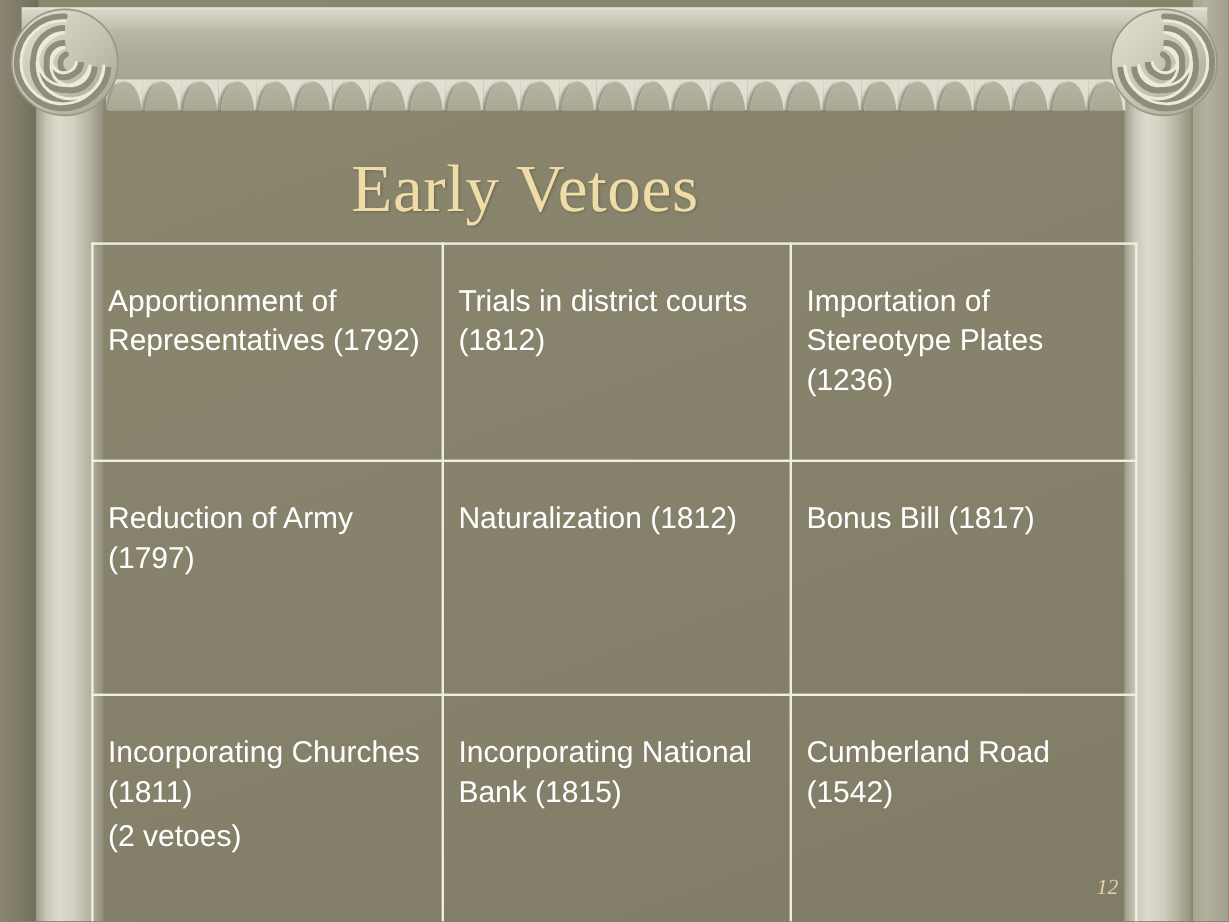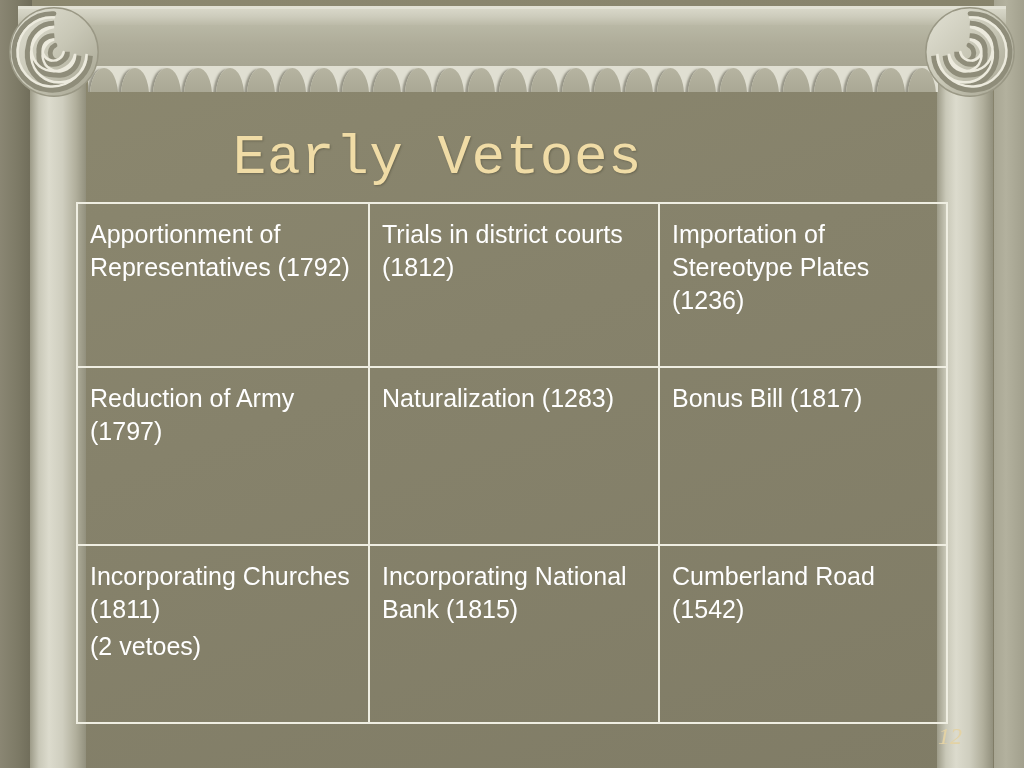--- a/index.html
+++ b/index.html
@@ -106,67 +106,67 @@
   }
   .volute-left  { left: 6px; }
   .volute-right { left: 922px; }
 
   
   .title {
     position: absolute;
     left: 0; top: 124px;
     width: 875px;
     text-align: center;
-    font-family: Liberation Mono, monospace;
+    font-family: Liberation Serif, serif;
     font-size: 56px;
     line-height: 68px;
     color: #f0dca6;
     letter-spacing: 0.5px;
     text-shadow: 1px 1px 2px rgba(70,68,52,0.45);
     white-space: nowrap;
   }
 
   
   .veto-table {
     position: absolute;
     left: 76px;
     top: 202px;
     width: 870px;
     border-collapse: collapse;
     table-layout: fixed;
   }
   .veto-table td {
     border: 2px solid #efeee2;
     vertical-align: top;
-    padding: 14px 10px 10px 12px;
+    padding: 31px 10px 10px 12px;
     color: #ffffff;
     font-family: "Liberation Sans", sans-serif;
     font-size: 25px;
     line-height: 33px;
     background: transparent;
   }
   .col-a { width: 292px; }
   .col-b { width: 290px; }
   .col-c { width: 288px; }
 
   .row-1 td { height: 138px; }
   .row-2 td { height: 152px; margin-top: 12px; }
   .row-3 td { height: 152px; }
 
   .cell-line { display: block; }
   .cell-line.spaced { margin-top: 4px; }
 
   
   .slide-number {
     position: absolute;
-    right: 62px;
+    right: 92px;
     bottom: 18px;
     font-family: "Liberation Serif", serif;
     font-style: italic;
-    font-size: 24px;
+    font-size: 18px;
     color: #e3d2a4;
   }
 </style>
 </head>
 <body>
 
 <div id="slide">
 
   <div class="edge-left"></div>
   <div class="edge-right"></div>
@@ -254,21 +254,21 @@
           </td>
           <td>
             <span class="cell-line">Importation of Stereotype Plates (1236)</span>
           </td>
         </tr>
         <tr class="row-2">
           <td>
             <span class="cell-line">Reduction of Army (1797)</span>
           </td>
           <td>
-            <span class="cell-line">Naturalization (1283)</span>
+            <span class="cell-line">Naturalization (1812)</span>
           </td>
           <td>
             <span class="cell-line">Bonus Bill (1817)</span>
           </td>
         </tr>
         <tr class="row-3">
           <td>
             <span class="cell-line">Incorporating Churches (1811)</span>
             <span class="cell-line spaced">(2 vetoes)</span>
           </td>

